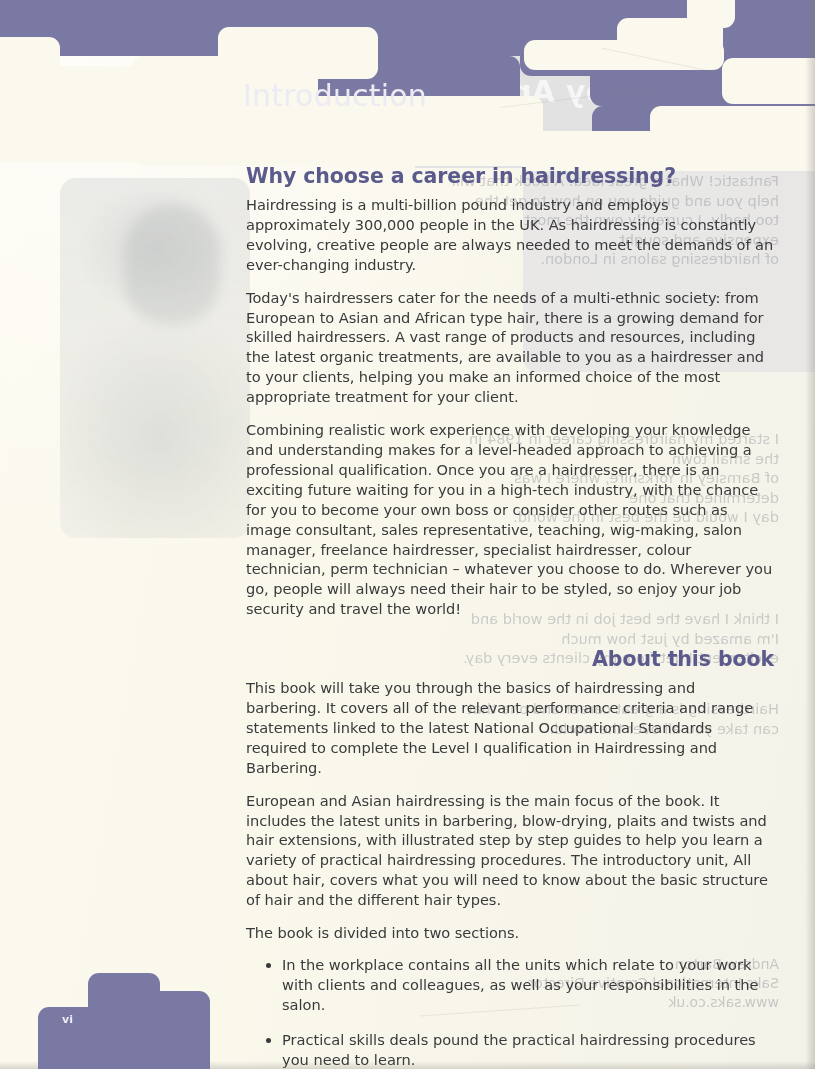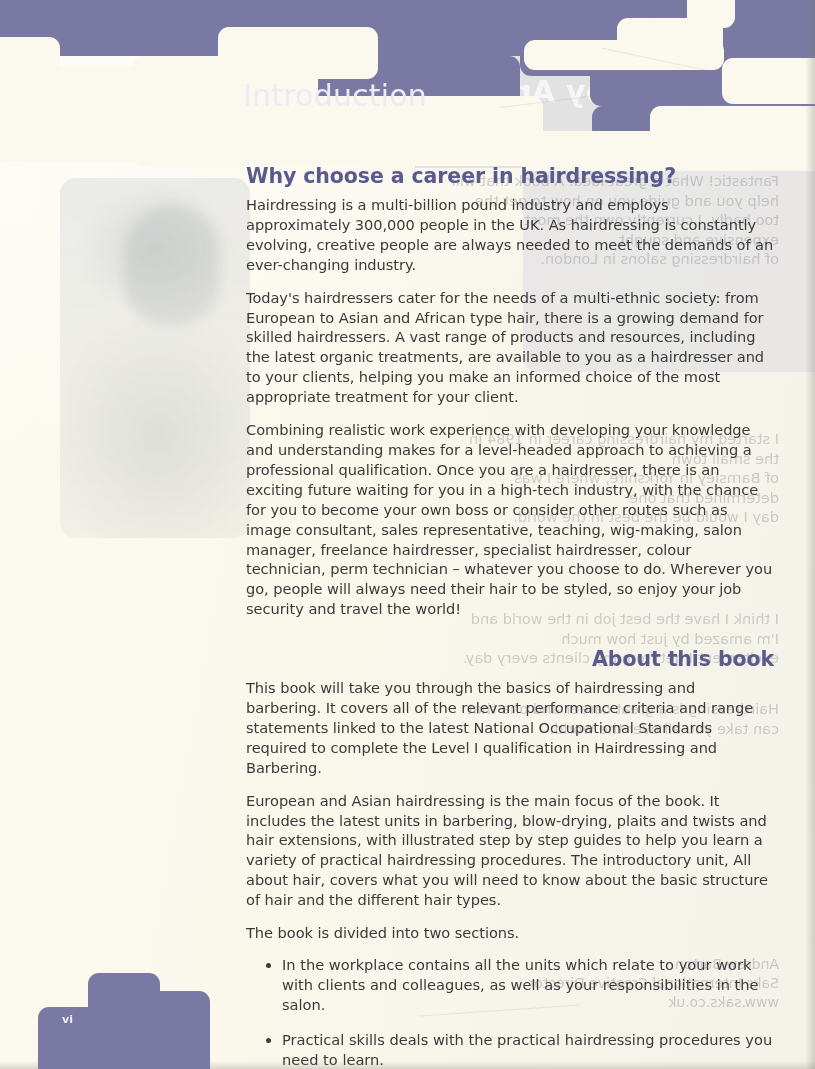--- a/index.html
+++ b/index.html
@@ -288,21 +288,21 @@
     <p class="body">Today's hairdressers cater for the needs of a multi-ethnic society: from European to Asian and African type hair, there is a growing demand for skilled hairdressers. A vast range of products and resources, including the latest organic treatments, are available to you as a hairdresser and to your clients, helping you make an informed choice of the most appropriate treatment for your client.</p>
     <p class="body">Combining realistic work experience with developing your knowledge and understanding makes for a level-headed approach to achieving a professional qualification. Once you are a hairdresser, there is an exciting future waiting for you in a high-tech industry, with the chance for you to become your own boss or consider other routes such as image consultant, sales representative, teaching, wig-making, salon manager, freelance hairdresser, specialist hairdresser, colour technician, perm technician – whatever you choose to do. Wherever you go, people will always need their hair to be styled, so enjoy your job security and travel the world!</p>
 
     <h2 class="sec-heading second">About this book</h2>
     <p class="body">This book will take you through the basics of hairdressing and barbering. It covers all of the relevant performance criteria and range statements linked to the latest National Occupational Standards required to complete the Level I qualification in Hairdressing and Barbering.</p>
     <p class="body">European and Asian hairdressing is the main focus of the book. It includes the latest units in barbering, blow-drying, plaits and twists and hair extensions, with illustrated step by step guides to help you learn a variety of practical hairdressing procedures. The introductory unit, All about hair, covers what you will need to know about the basic structure of hair and the different hair types.</p>
     <p class="body tight">The book is divided into two sections.</p>
 
     <ul class="sections">
       <li>In the workplace contains all the units which relate to your work with clients and colleagues, as well as your responsibilities in the salon.</li>
-      <li>Practical skills deals with the practical hairdressing procedures you need to learn.</li>
+      <li>Practical skills deals pound the practical hairdressing procedures you need to learn.</li>
     </ul>
   </div>
 
   <div class="folio-group">
     <div class="blk" style="left:88px; top:24px; width:72px; height:40px;"></div>
     <div class="blk" style="left:88px; top:42px; width:122px; height:38px;"></div>
     <div class="blk" style="left:38px; top:58px; width:90px; height:62px; border-radius:11px 11px 0 0;"></div>
     <div class="blk" style="left:128px; top:58px; width:82px; height:62px; border-radius:11px 11px 0 0;"></div>
     <div class="folio-num">vi</div>
   </div>

